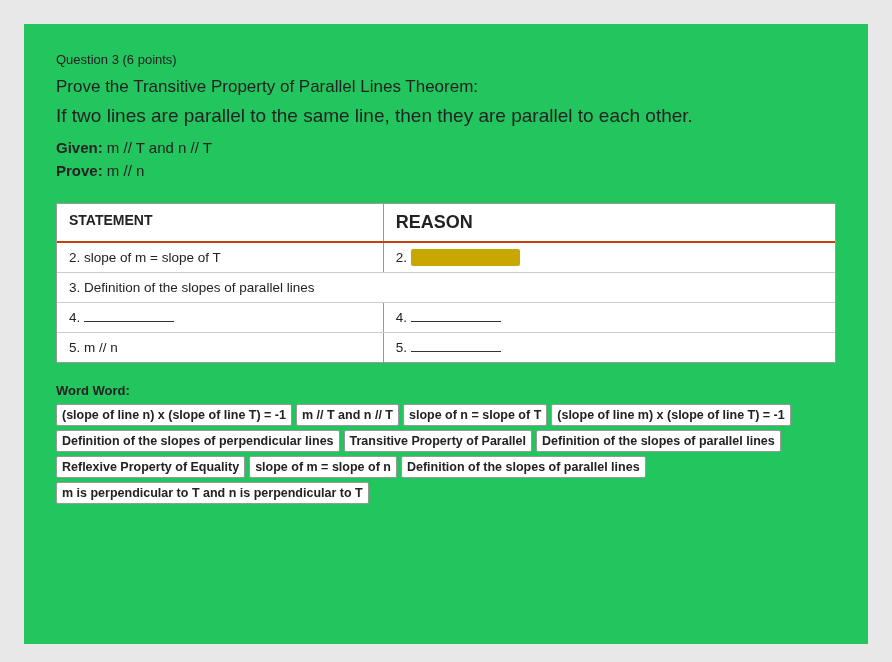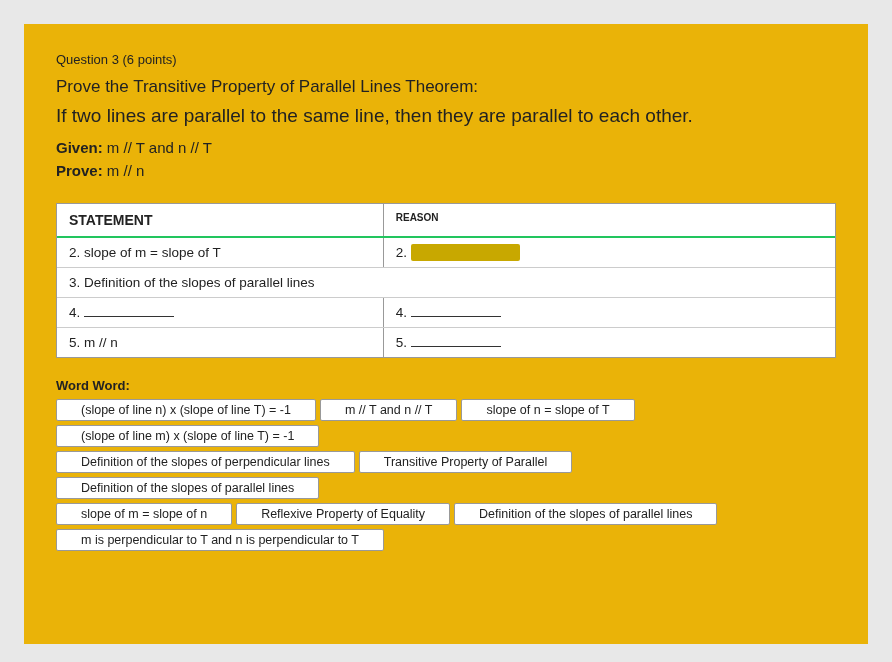--- a/index.html
+++ b/index.html
@@ -4,21 +4,21 @@
   <style>
     * { box-sizing: border-box; margin: 0; padding: 0; }
     body {
       font-family: Arial, sans-serif;
       background: #e8e8e8;
       padding: 24px;
       font-size: 14px;
       color: #222;
     }
     .page {
-      background: #eab308;
+      background: #22c55e;
       max-width: 860px;
       margin: 0 auto;
       padding: 28px 32px 32px 32px;
       min-height: 620px;
     }
     .question-header {
       font-size: 13px;
       font-weight: bold;
       margin-bottom: 10px;
     }
@@ -38,35 +38,35 @@
       font-size: 15px;
       margin-bottom: 6px;
     }
     .table-section {
       margin-top: 24px;
       border: 1px solid #999;
       background: #fff;
     }
     .table-header {
       display: flex;
-      border-bottom: 2px solid #22c55e;
+      border-bottom: 2px solid #c2410c;
       justify-content: flex-end;
     }
     .col-statement {
       width: 42%;
       padding: 8px 12px;
       font-weight: bold;
       font-size: 14px;
       border-right: 1px solid #999;
     }
     .col-reason {
       flex: 1;
       padding: 8px 12px;
       font-weight: bold;
-      font-size: 10px;
+      font-size: 18px;
     }
     .table-row {
       display: flex;
       border-bottom: 1px solid #ccc;
     }
     .table-row:last-child {
       border-bottom: none;
     }
     .cell-statement {
       width: 42%;
@@ -103,24 +103,25 @@
     }
     .word-bank-row {
       display: flex;
       flex-wrap: wrap;
       gap: 4px;
       margin-bottom: 4px;
     }
     .word-bank-item {
       border: 1px solid #999;
       background: #fff;
-      padding: 3px 24px;
+      padding: 3px 5px;
       font-size: 12.5px;
       cursor: pointer;
       border-radius: 2px;
+      font-weight: bold;
     }
   </style>
 </head>
 <body>
 
 <div class="page">
 
   <div class="question-header">
     <span>Question 3</span>
     <span>(6 points)</span>
@@ -197,22 +198,22 @@
       <div class="word-bank-item">(slope of line m) x (slope of line T) = -1</div>
     </div>
 
     <div class="word-bank-row">
       <div class="word-bank-item">Definition of the slopes of perpendicular lines</div>
       <div class="word-bank-item">Transitive Property of Parallel</div>
       <div class="word-bank-item">Definition of the slopes of parallel lines</div>
     </div>
 
     <div class="word-bank-row">
+      <div class="word-bank-item">Reflexive Property of Equality</div>
       <div class="word-bank-item">slope of m = slope of n</div>
-      <div class="word-bank-item">Reflexive Property of Equality</div>
       <div class="word-bank-item">Definition of the slopes of parallel lines</div>
     </div>
 
     <div class="word-bank-row">
       <div class="word-bank-item">m is perpendicular to T and n is perpendicular to T</div>
     </div>
 
   </div>
 
 </div>

